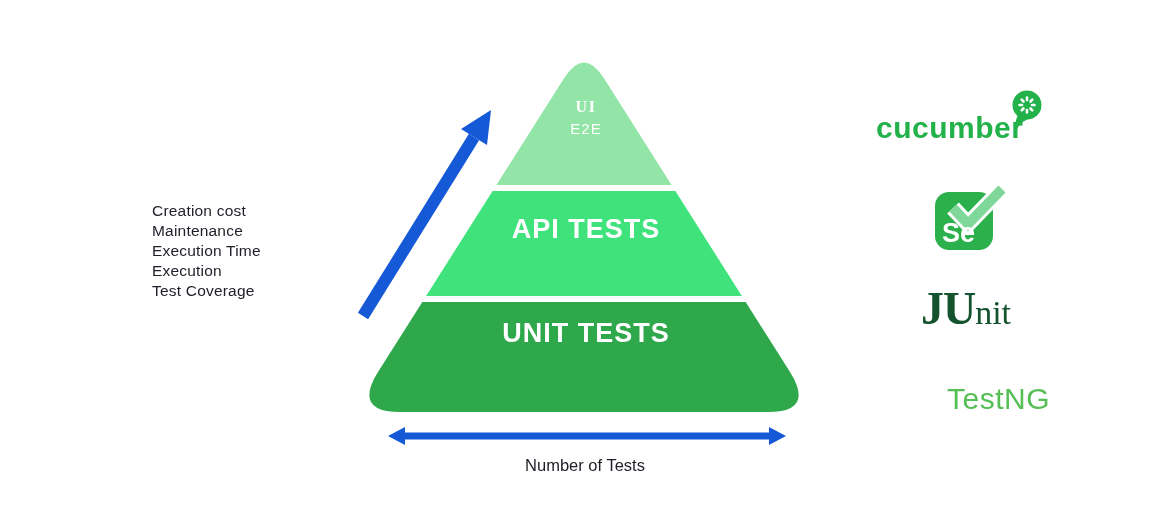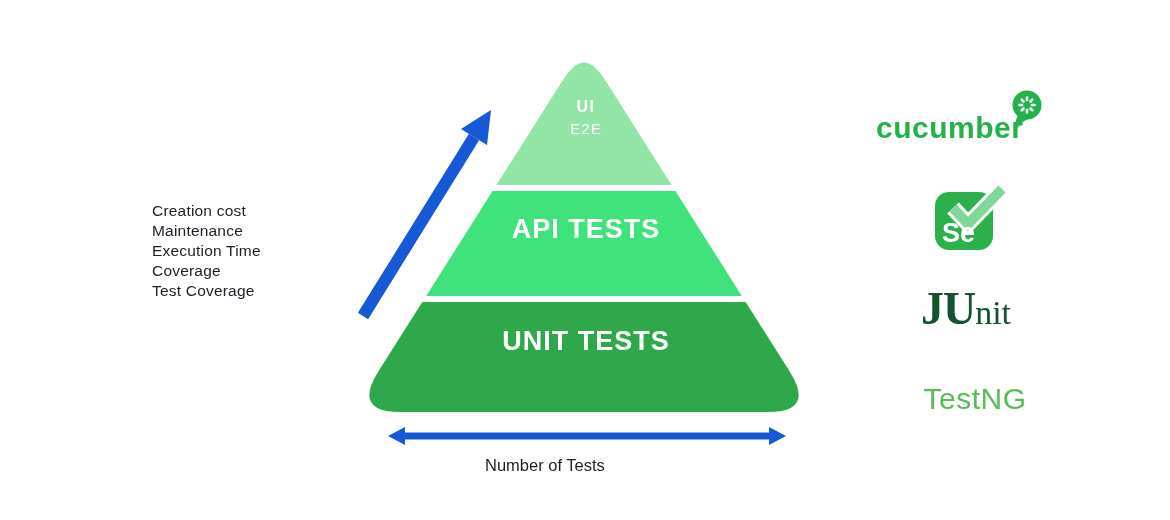--- a/index.html
+++ b/index.html
@@ -15,41 +15,41 @@
 
   
   .tier-label {
     position: absolute;
     text-align: center;
     color: #ffffff;
     pointer-events: none;
   }
   .tier-ui   { left: 486px; top: 96px;  width: 200px; }
   .tier-api  { left: 411px; top: 214px; width: 350px; }
-  .tier-unit { left: 411px; top: 326px; width: 350px; }
-  .t-line  { font-size: 16px; font-weight: 700; letter-spacing: 1.5px; line-height: 22px; }
+  .tier-unit { left: 411px; top: 318px; width: 350px; }
+  .t-line  { font-size: 16px; font-weight: 700; letter-spacing: 1.5px; line-height: 22px; font-family: Liberation Serif, serif; }
   .t-sub-ui{ font-size: 15px; font-weight: 400; letter-spacing: 1px;   line-height: 22px; }
   .t-title { font-size: 27px; font-weight: 700; letter-spacing: 1px;   line-height: 30px; }
   .t-sub   { font-size: 16px; font-weight: 400; letter-spacing: 2.5px; line-height: 22px; }
 
   
   .factors {
     position: absolute;
     left: 152px; top: 201px;
     font-size: 15.5px;
     line-height: 20px;
     color: #1e1e28;
     letter-spacing: 0.2px;
   }
 
   
   .axis-label {
     position: absolute;
     left: 485px; top: 456px; width: 200px;
-    text-align: left;
+    text-align: center;
     font-size: 16.5px;
     color: #1e1e28;
   }
 
   
   .logo { position: absolute; }
   .cucumber-logo { left: 876px; top: 89px; width: 176px; height: 56px; }
   .cucumber-text {
     position: absolute; left: 0; bottom: 0;
     font-size: 30px; font-weight: 700; letter-spacing: 0.5px;
@@ -63,21 +63,21 @@
     left: 896px; top: 282px; width: 140px;
     text-align: center;
     color: #14532d;
     font-family: "Liberation Serif", serif;
   }
   .junit-ju  { font-size: 46px; font-weight: 700; letter-spacing: -1px; }
   .junit-nit { font-size: 34px; font-weight: 400; }
 
   .testng-logo {
     left: 900px; top: 382px; width: 150px;
-    text-align: center;
+    text-align: right;
     font-size: 30px; font-weight: 400; letter-spacing: 0.5px;
     color: #55be55;
   }
 </style>
 </head>
 <body>
 
 <div class="canvas">
 
   <svg class="vector-layer" width="1170" height="520" viewBox="0 0 1170 520">
@@ -115,21 +115,21 @@
   </div>
 
   <div class="tier-label tier-unit">
     <div class="t-title">UNIT TESTS</div>
   </div>
 
   <div class="factors">
     <div>Creation cost</div>
     <div>Maintenance</div>
     <div>Execution Time</div>
-    <div>Coverage</div>
+    <div>Execution</div>
     <div>Test Coverage</div>
   </div>
 
   <div class="axis-label">Number of Tests</div>
 
   <div class="logo cucumber-logo">
     <span class="cucumber-text">cucumber</span>
     <svg class="cucumber-bubble" width="42" height="42" viewBox="0 0 42 42">
       <path d="M 8,25 L 4,38 L 18,30 Z" fill="#23B14A"></path>
       <circle cx="17" cy="16" r="14.5" fill="#23B14A"></circle>

